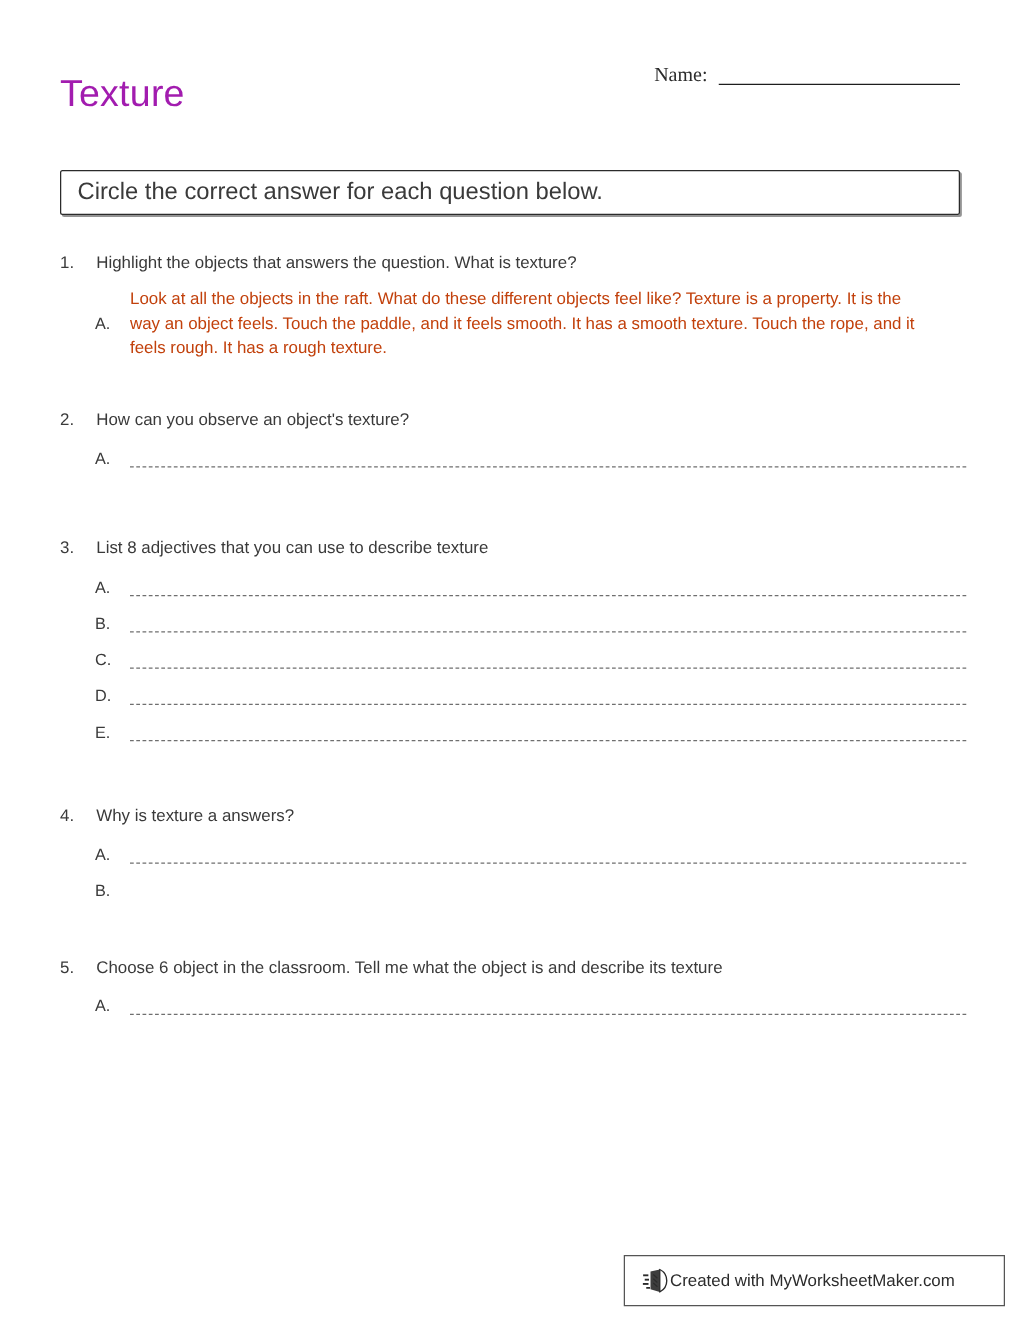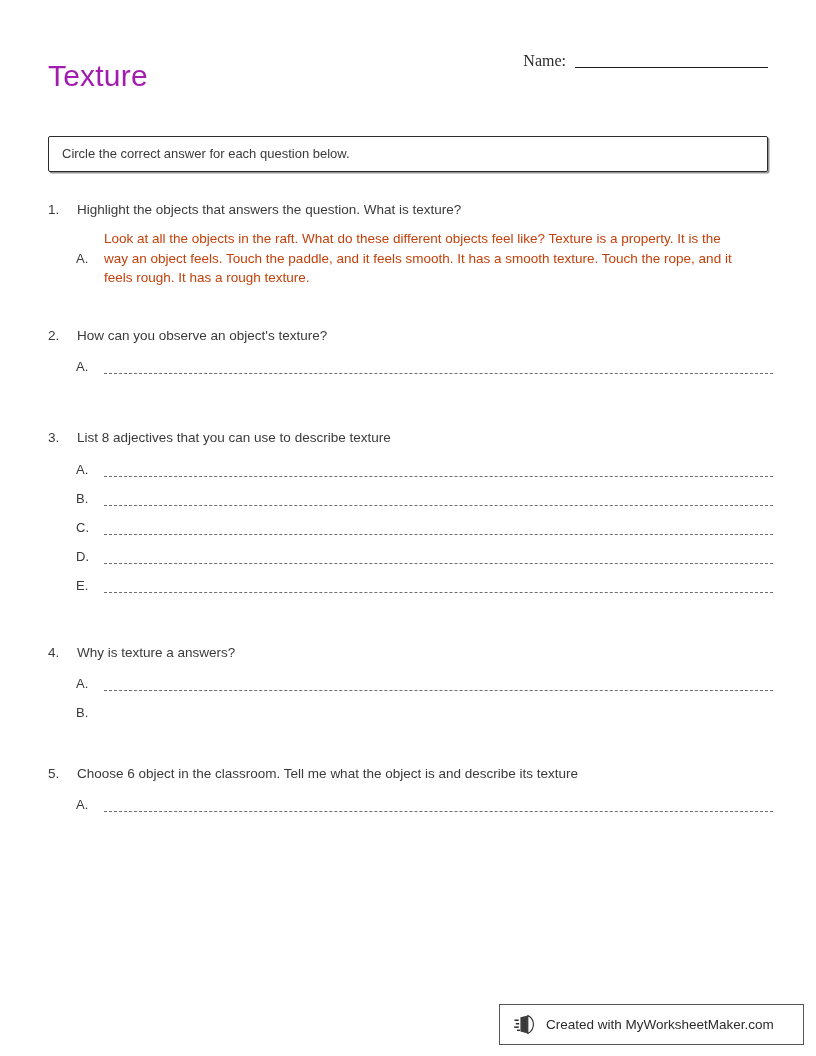--- a/index.html
+++ b/index.html
@@ -72,21 +72,21 @@
     height: 36px;
     box-sizing: border-box;
     border: 1.2px solid #2b2b2b;
     border-radius: 2px;
     box-shadow: 1.5px 1.5px 0 rgba(60,60,60,0.55);
     display: flex;
     align-items: center;
     padding: 0 13px;
   }
   .instruction-text {
-    font-size: 13px;
+    font-size: 19px;
     color: #3a3a3a;
     line-height: 16px;
   }
 
   
   .questions {
     position: absolute;
     left: 48px;
     top: 200px;
     width: 727px;
@@ -182,21 +182,20 @@
     left: 499px;
     top: 1004px;
     width: 305px;
     height: 41px;
     box-sizing: border-box;
     border: 1.2px solid #555555;
     background: #ffffff;
     display: flex;
     align-items: center;
     padding: 0 14px;
-    gap: 10px;
   }
   .badge-icon {
     flex: 0 0 auto;
     width: 22px;
     height: 22px;
     display: block;
   }
   .badge-text {
     font-size: 13.5px;
     color: #2b2b2b;

